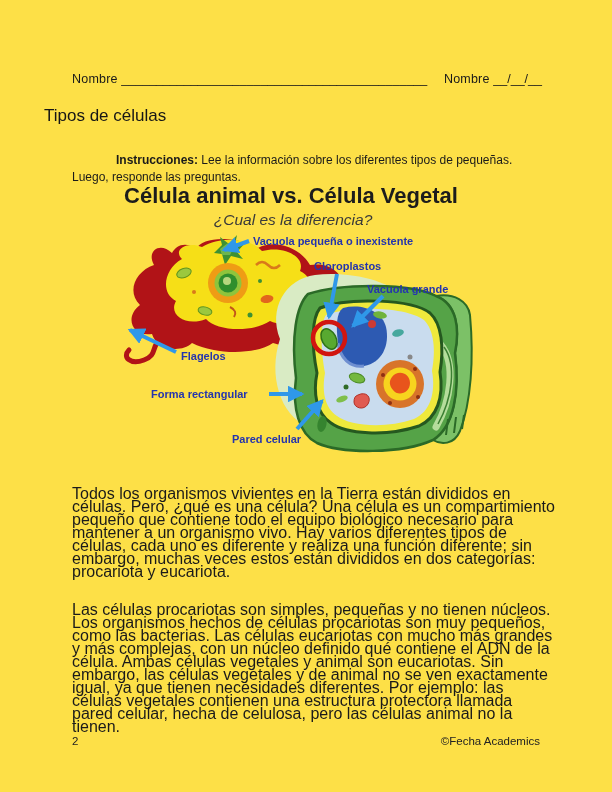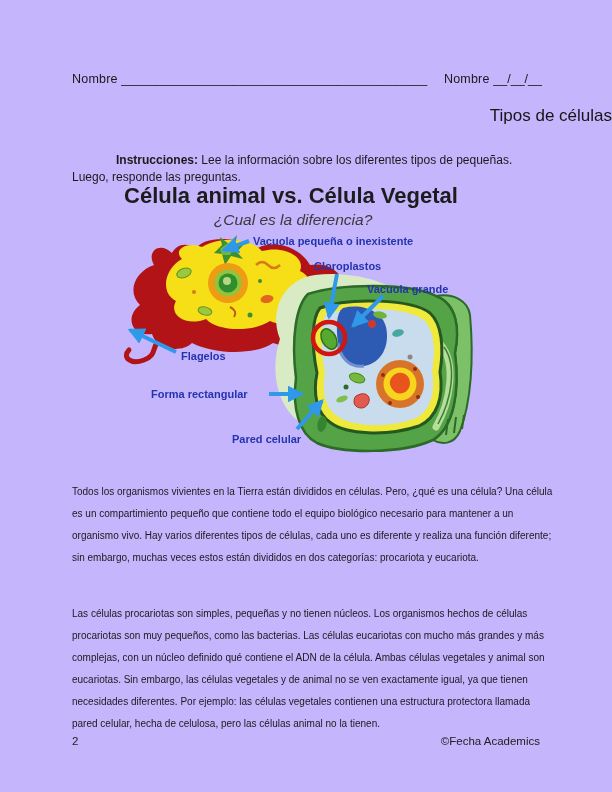--- a/index.html
+++ b/index.html
@@ -1,45 +1,45 @@
 <!DOCTYPE html>
 <html><head>
 <meta charset="utf-8">
 <style>
   html,body{margin:0;padding:0;background:#888;}
   .page{
     position:relative;
     width:612px;height:792px;
-    background:#c4b5fd;
+    background:#fde047;
     margin:0 auto;
     font-family:"Liberation Sans", sans-serif;
     color:#1a1a1a;
     overflow:hidden;
   }
   .hdr{
     position:absolute;top:72px;left:72px;right:70px;
     display:flex;justify-content:space-between;
     font-size:12.5px;letter-spacing:.2px;white-space:nowrap;
   }
   .hdr .blank{letter-spacing:0;}
   .doc-title{
     position:absolute;top:106px;left:0;right:0;
-    text-align:right;font-size:17px;color:#161616;
+    text-align:left;font-size:17px;color:#161616;padding-left:44px;
   }
   .instructions{
     position:absolute;top:140px;left:72px;width:472px;
     font-size:12px;line-height:16.5px;
   }
   .instructions b{font-weight:bold;padding-left:44px;}
   .diagram{
     position:absolute;top:177px;left:110px;width:366px;height:290px;
   }
   .para{
     position:absolute;left:72px;width:484px;
-    font-size:10px;line-height:22px;text-align:left;
+    font-size:16px;line-height:13px;text-align:left;
   }
   .para1{top:471px;}
   .para2{top:567px;margin-top:36px;}
   .ftr{
     position:absolute;top:735px;left:72px;right:72px;
     display:flex;justify-content:space-between;
     font-size:11.5px;color:#222;
   }
   svg text{font-family:"Liberation Sans", sans-serif;}
   .dg-title{font-weight:bold;font-size:22px;fill:#1c1c1c;}

